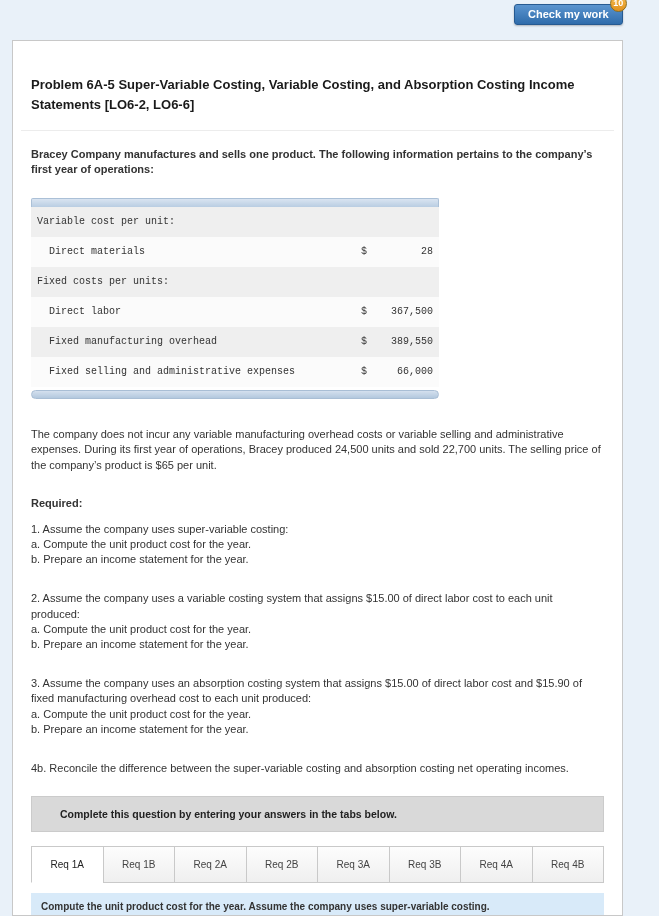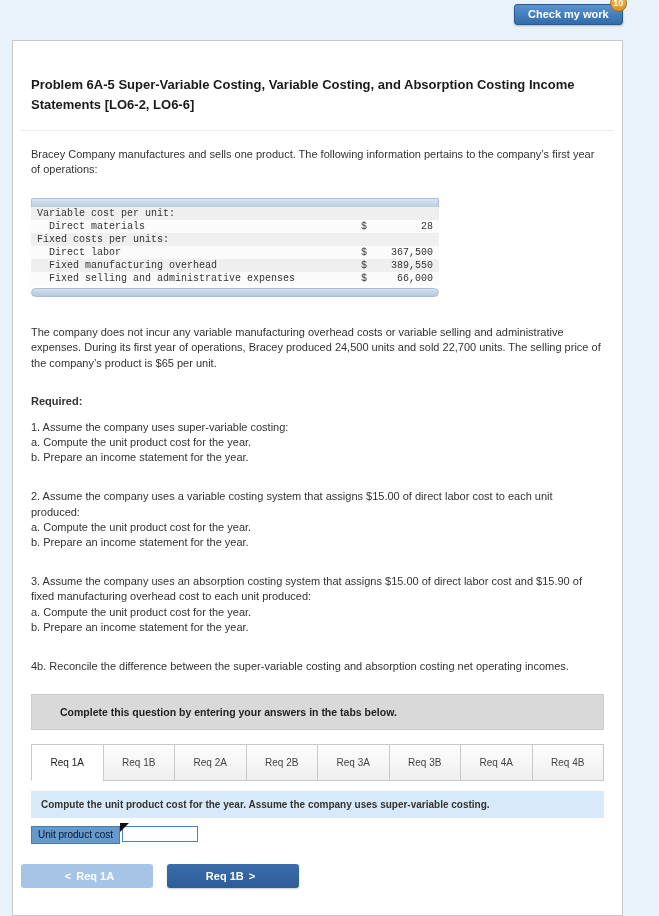--- a/index.html
+++ b/index.html
@@ -38,35 +38,35 @@
     padding:8px 8px 10px;
     overflow:hidden;
   }
 
   .problem-title {
     font-size:13px; font-weight:bold; color:#1a1a1a;
     line-height:1.5; padding:6px 10px 16px;
     border-bottom:1px solid #ececec;
     margin-top:20px;
   }
-  .intro { padding:16px 10px 0; line-height:1.4; }
+  .intro { padding:16px 10px 0; line-height:1.4;font-weight:bold; }
 
   
   .cost-table {
     width:408px; margin:20px 10px 0;
     font-family:"Liberation Mono", monospace;
     font-size:10px; color:#333;
   }
   .ct-top {
     height:9px;
     background:linear-gradient(#d9e4f1,#b9cde2);
     border:1px solid #abc0d7; border-bottom:none;
     border-radius:2px 2px 0 0;
   }
-  .ct-row { display:flex; align-items:center; height:13px; padding:6px 6px; }
+  .ct-row { display:flex; align-items:center; height:13px; padding:15px 6px; }
   .ct-row.stripe { background:#efefef; }
   .ct-row.plain  { background:#fbfbfb;align-items:center; }
   .ct-label { white-space:pre; }
   .ct-label.indent { padding-left:12px; }
   .ct-fill { flex:1; }
   .ct-cur { width:14px; }
   .ct-amt { width:58px; text-align:right; }
   .ct-bottom {
     height:9px; margin-top:3px;
     background:linear-gradient(#d4e0ee,#b3c8de);

